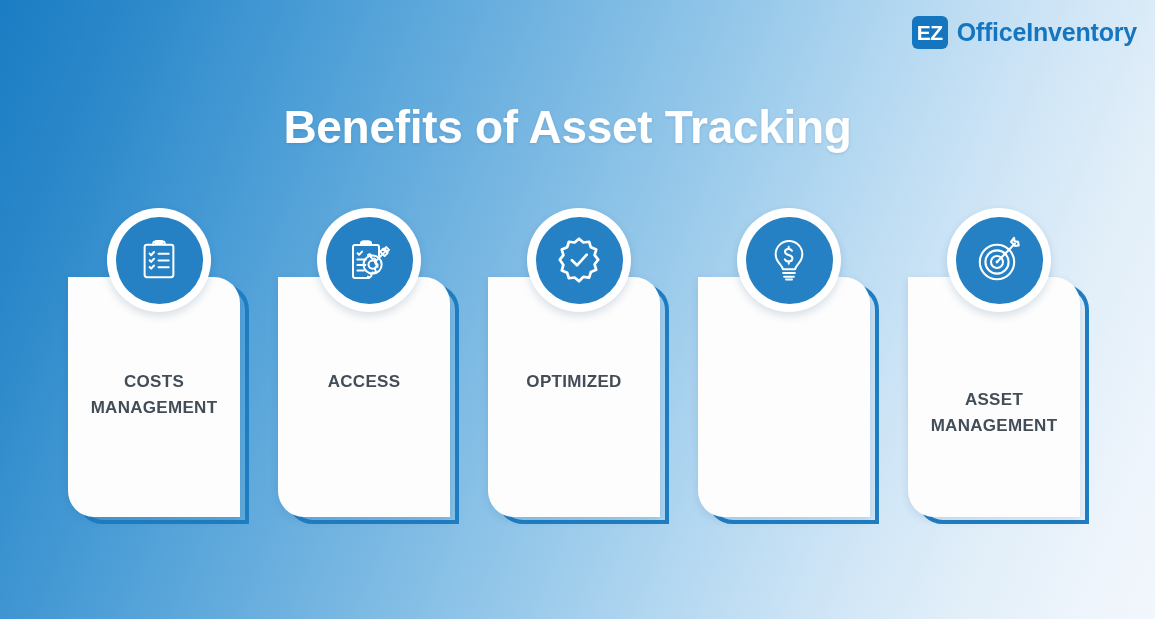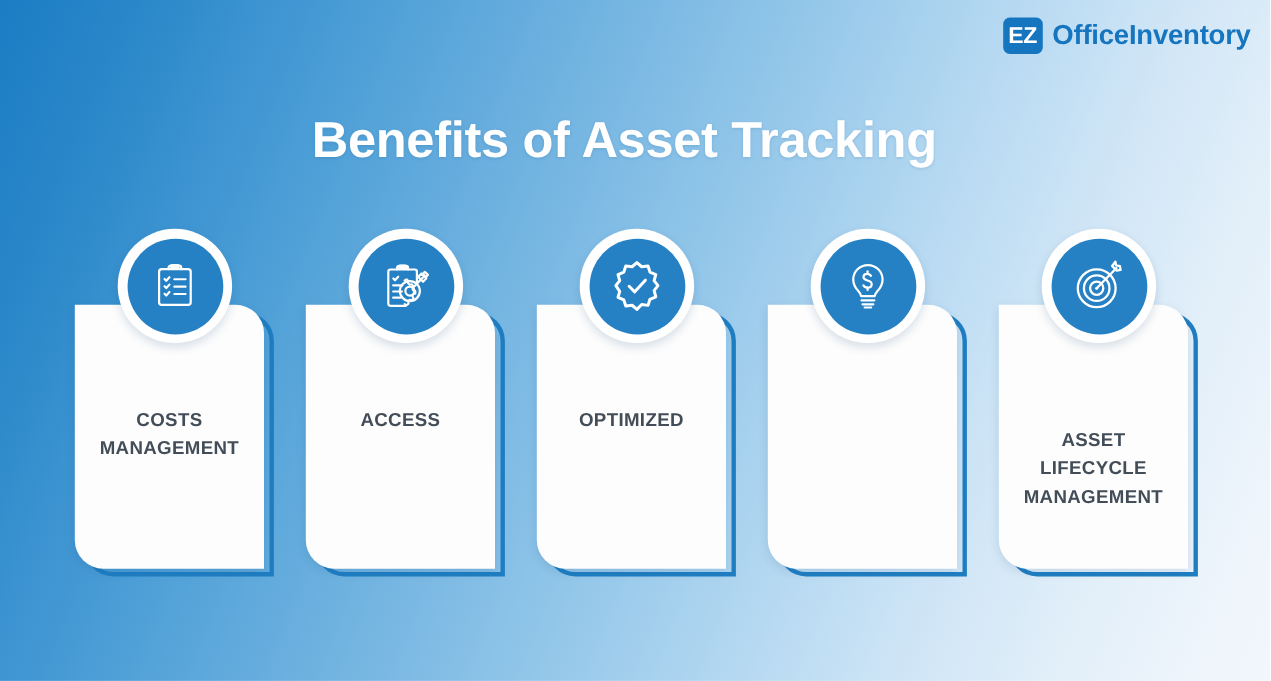--- a/index.html
+++ b/index.html
@@ -266,21 +266,20 @@
           </svg>
         </div>
       </div>
     </div>
 
     <div class="card">
       <div class="card-outline"></div>
       <div class="card-panel">
         <div class="card-label three-line">
           <div>ASSET</div>
-          <div>LIFECYCLE</div>
           <div>MANAGEMENT</div>
         </div>
       </div>
       <div class="icon-badge">
         <div class="icon-inner">
           <svg width="48" height="48" viewBox="0 0 48 48" fill="none" stroke="#ffffff" stroke-width="2.1" stroke-linecap="round" stroke-linejoin="round">
             <circle cx="22" cy="26" r="17.2"></circle>
             <circle cx="22" cy="26" r="11.6"></circle>
             <circle cx="22" cy="26" r="6"></circle>
             <circle cx="22" cy="26" r="1.4" fill="#ffffff" stroke="none"></circle>

